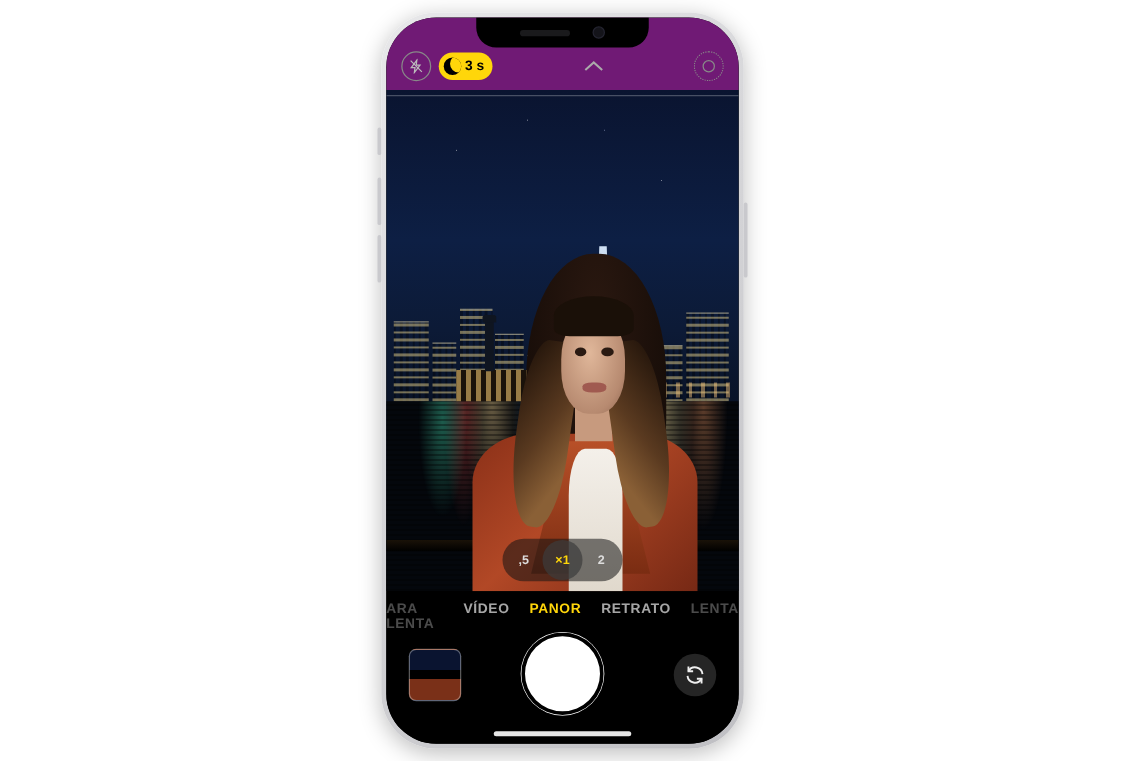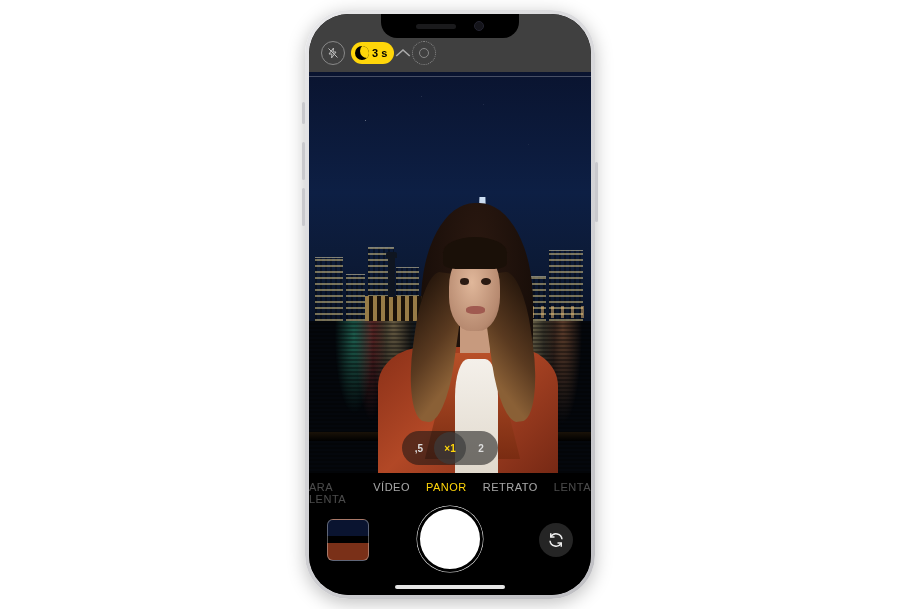--- a/index.html
+++ b/index.html
@@ -19,22 +19,22 @@
   .side-btn.power{right:-3px;top:152px;width:3px;height:60px}
 
   
   .notch{position:absolute;top:0;left:50%;transform:translateX(-50%);width:138px;height:24px;
          background:#000;border-bottom-left-radius:16px;border-bottom-right-radius:16px;z-index:50;
          display:flex;align-items:center;justify-content:center;gap:18px}
   .speaker{width:40px;height:5px;border-radius:3px;background:#1a1a1c}
   .cam{width:8px;height:8px;border-radius:50%;background:#14141a;border:1px solid #242430}
 
   
-  .topbar{position:absolute;top:0;left:0;right:0;height:58px;background:#404040;z-index:20;
-          display:flex;align-items:center;padding:20px 12px 0;box-sizing:border-box}
+  .topbar{position:absolute;top:0;left:0;right:0;height:58px;background:#701a75;z-index:20;
+          display:flex;align-items:center;justify-content:space-between;padding:20px 12px 0;box-sizing:border-box}
   .top-left{display:flex;align-items:center;gap:6px}
   .circ-btn{width:22px;height:22px;border-radius:50%;border:1.5px solid #888;display:flex;
             align-items:center;justify-content:center;color:#bbb;font-size:11px}
   .night-pill{height:22px;padding:0 7px 0 4px;border-radius:11px;background:#ffd60a;color:#000;
               display:flex;align-items:center;gap:3px;font-size:11px;font-weight:600}
   .night-pill .moon{width:14px;height:14px;border-radius:50%;background:#000;position:relative;overflow:hidden}
   .night-pill .moon:after{content:"";position:absolute;width:14px;height:14px;border-radius:50%;
                           background:#ffd60a;left:5px;top:-2px}
   .chev{color:#aaa}
   .chev svg{display:block}
@@ -128,21 +128,21 @@
   
   .zoomer{position:absolute;left:50%;bottom:8px;transform:translateX(-50%);z-index:15;
           display:flex;background:rgba(20,20,20,.55);border-radius:18px;padding:3px}
   .zoom{width:28px;height:28px;border-radius:50%;display:flex;align-items:center;justify-content:center;
         color:#ddd;font-size:10px;font-weight:600}
   .zoom.active{background:rgba(60,60,60,.7);color:#ffd60a;width:32px;height:32px;margin:-2px 1px}
 
   
   .bottom{position:absolute;left:0;right:0;bottom:0;height:122px;background:#000;z-index:20;
           display:flex;flex-direction:column;align-items:center}
-  .modes{display:flex;gap:16px;padding-top:8px;font-size:11px;font-weight:400;letter-spacing:.5px;
+  .modes{display:flex;gap:16px;padding-top:8px;font-size:11px;font-weight:700;letter-spacing:.5px;
          color:rgba(255,255,255,.65)}
   .modes span.edge{opacity:.45}
   .modes span.active{color:#ffd60a}
   .controls{position:relative;flex:1;width:100%}
   .thumb{position:absolute;left:18px;top:14px;width:40px;height:40px;border-radius:6px;overflow:hidden;
          border:1px solid rgba(255,255,255,.35);
          background:linear-gradient(#0a1430 0 40%,#000 40% 58%,#7a3018 58% 100%)}
   .shutter{position:absolute;left:50%;top:6px;transform:translateX(-50%);width:56px;height:56px;
            border-radius:50%;background:#fff}
   .shutter:before{content:"";position:absolute;inset:-5px;border:3px solid #fff;border-radius:50%;

